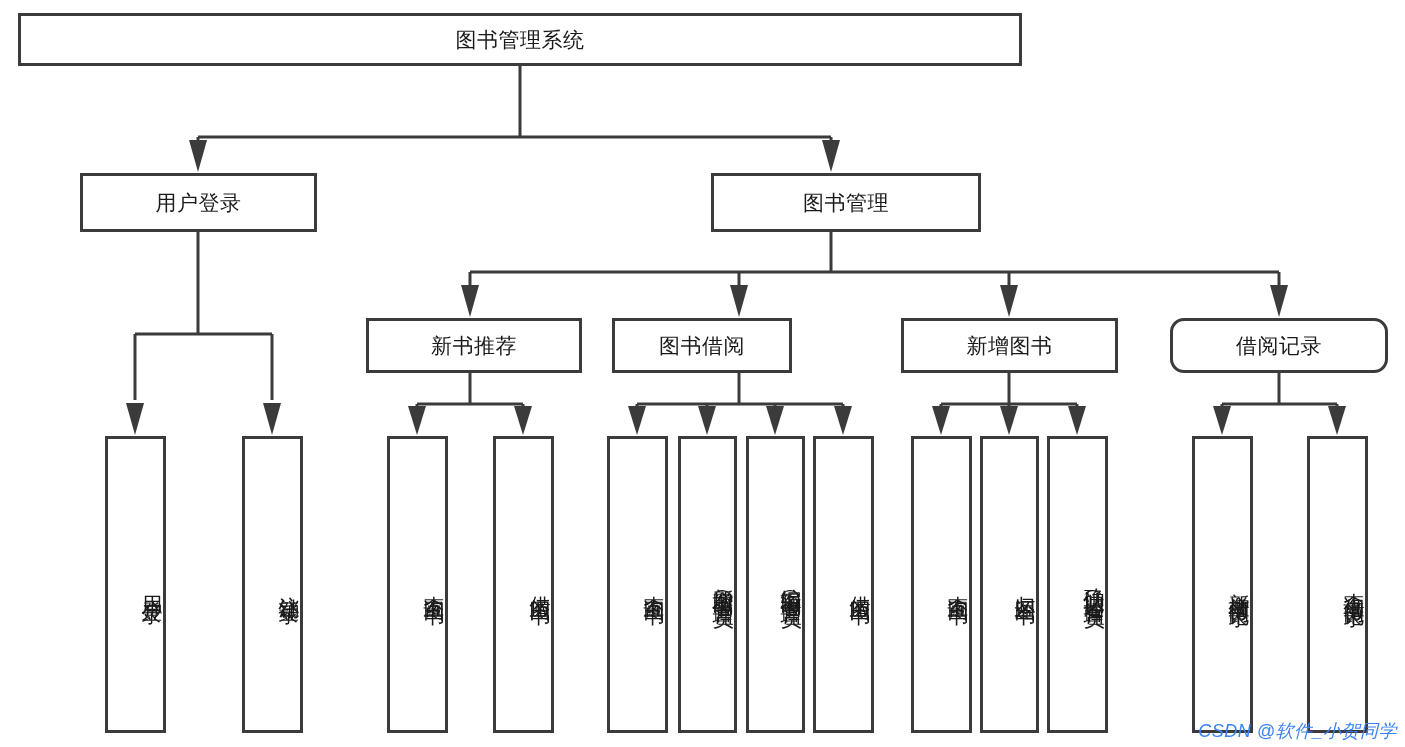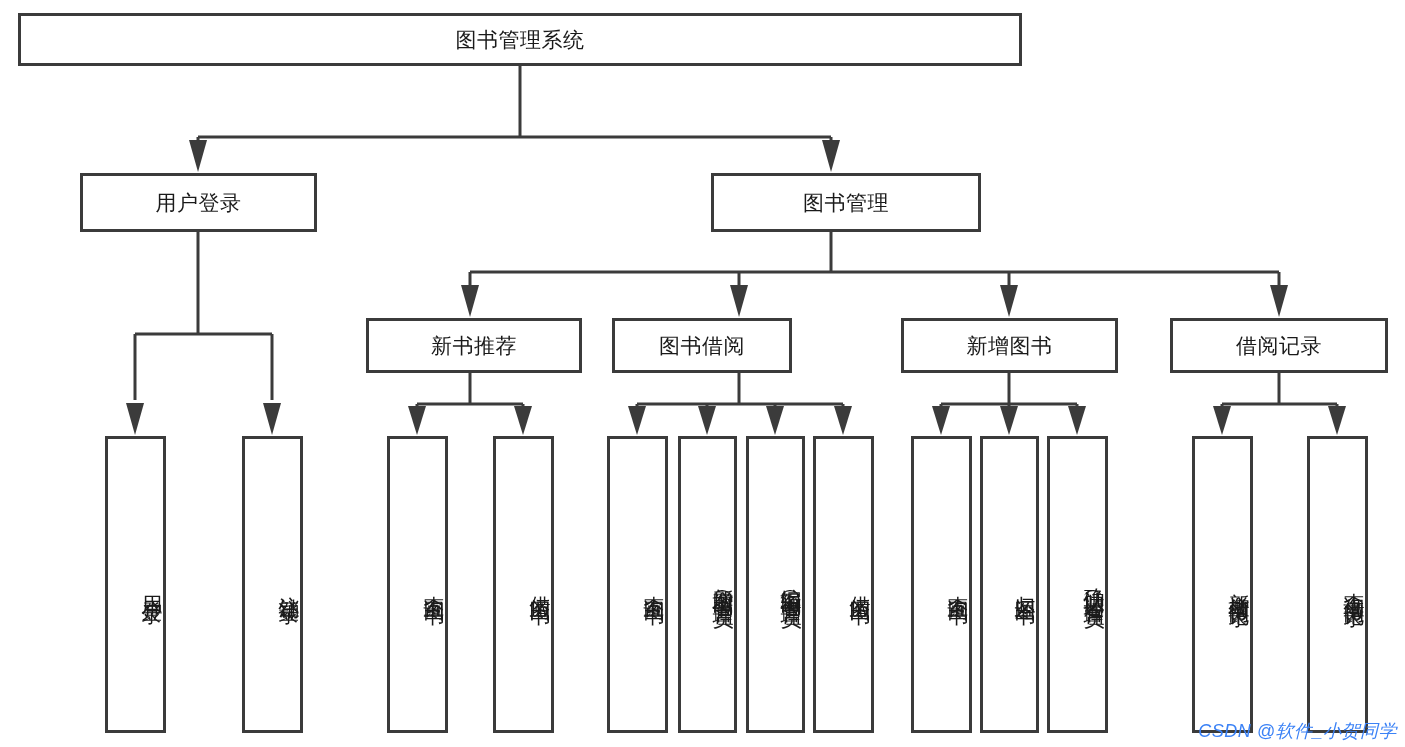--- a/index.html
+++ b/index.html
@@ -160,21 +160,21 @@
 
   <div class="node horiz" style="left:366px; top:318px; width:216px; height:55px;">
     <span class="lbl">新书推荐</span>
   </div>
   <div class="node horiz" style="left:612px; top:318px; width:180px; height:55px;">
     <span class="lbl">图书借阅</span>
   </div>
   <div class="node horiz" style="left:901px; top:318px; width:217px; height:55px;">
     <span class="lbl">新增图书</span>
   </div>
-  <div class="node horiz" style="left:1170px; top:318px; width:218px; height:55px;">
+  <div class="node horiz" style="left:1170px; top:318px; width:218px; height:55px;border-radius:14px;">
     <span class="lbl">借阅记录</span>
   </div>
 
   <div class="node vert" style="left:105px; top:436px; width:61px; height:297px;">
     <span class="lbl">用户登录</span>
   </div>
   <div class="node vert" style="left:242px; top:436px; width:61px; height:297px;">
     <span class="lbl">注销登录</span>
   </div>
 

